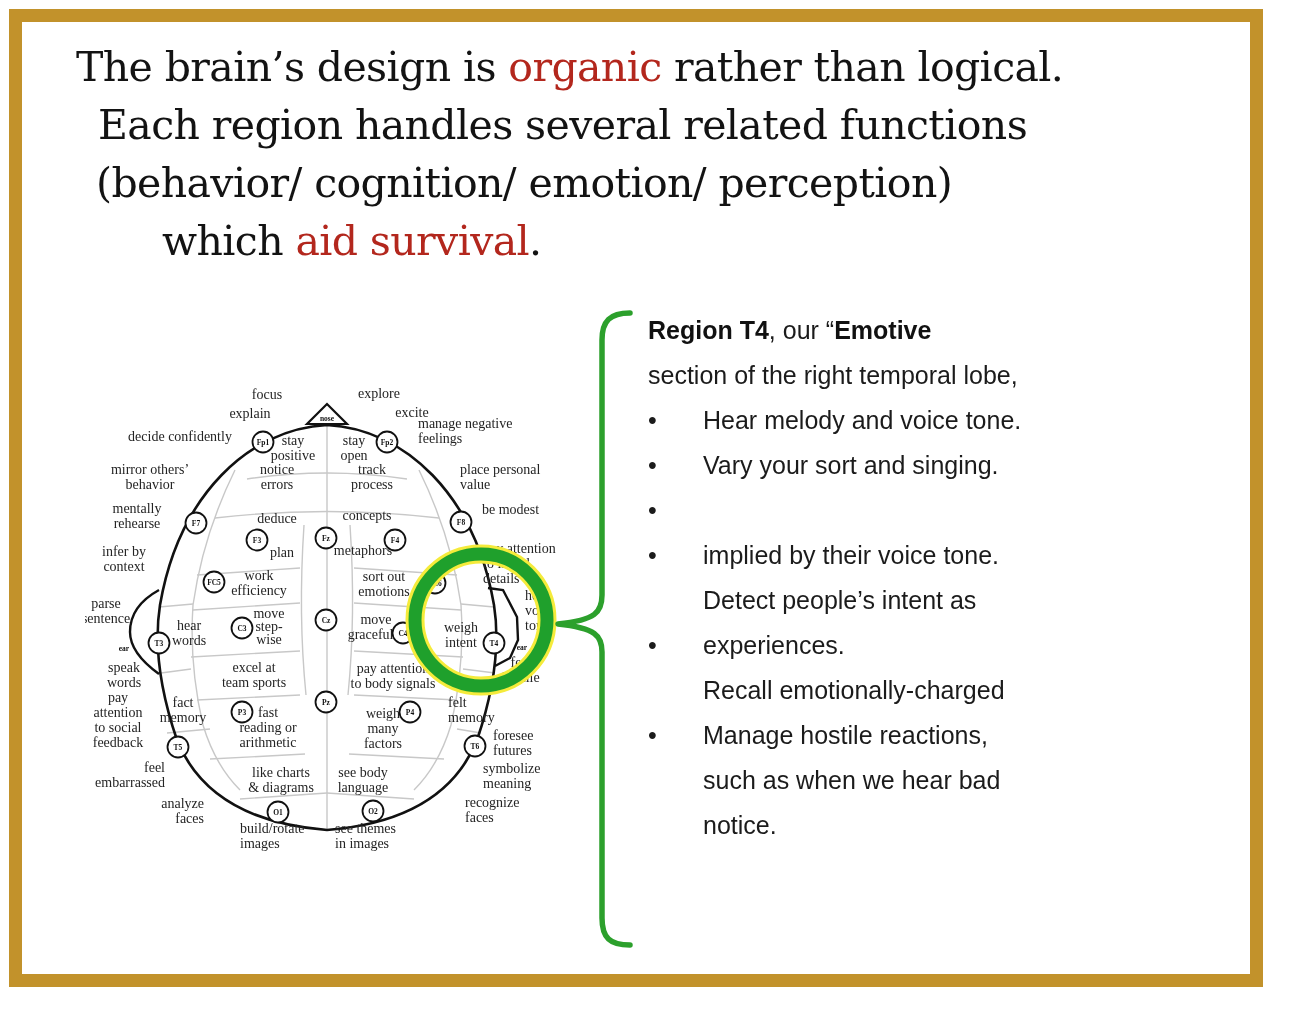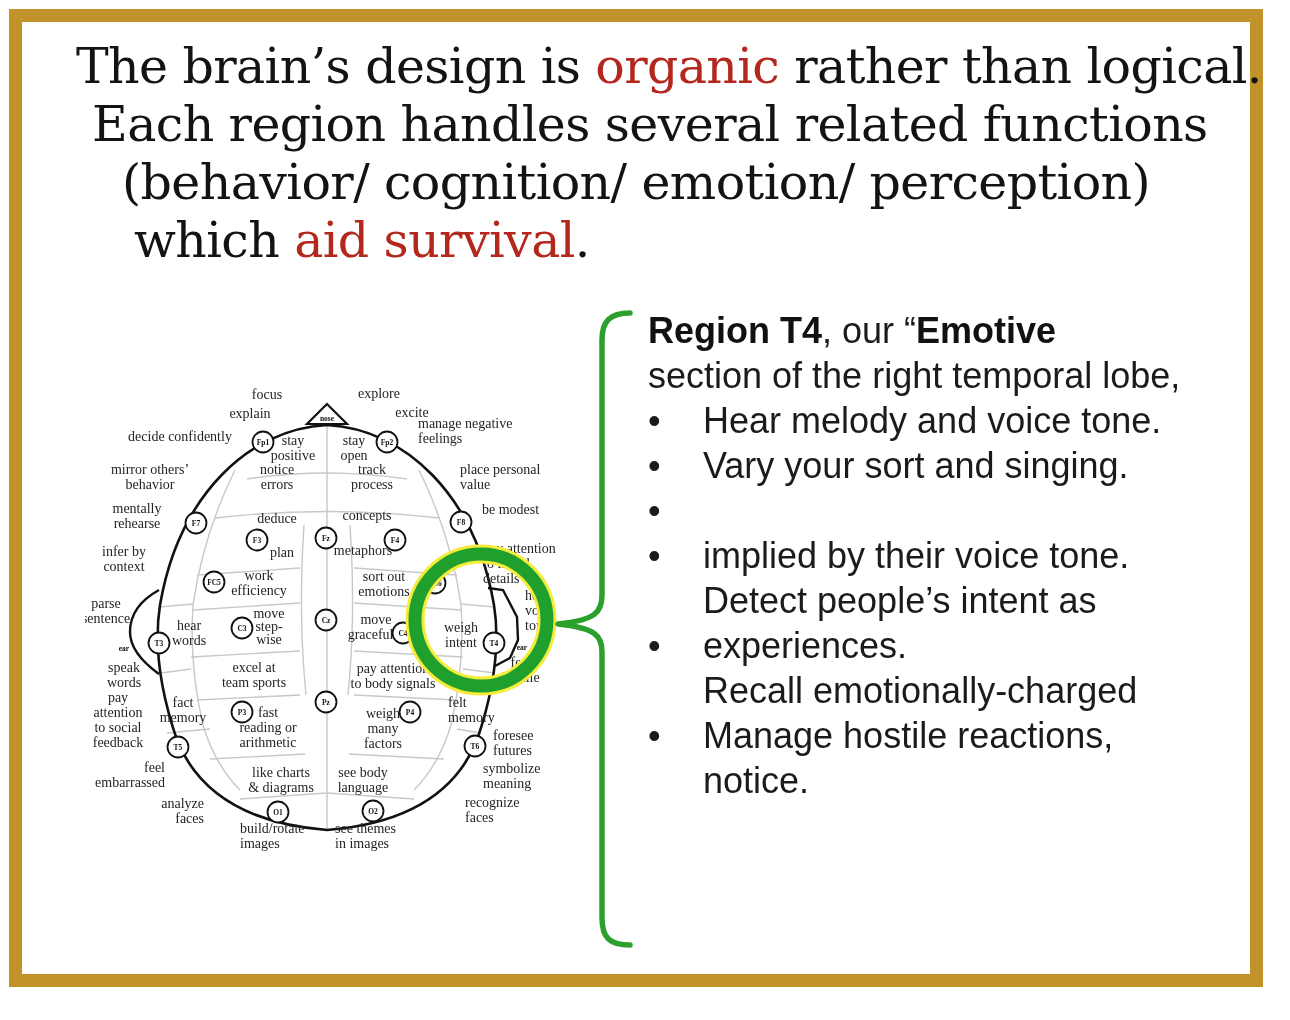--- a/index.html
+++ b/index.html
@@ -2,31 +2,31 @@
 <html><head>
 <meta charset="utf-8">
 <style>
   html,body{margin:0;padding:0}
   body{width:1290px;height:1020px;background:#fff;position:relative;overflow:hidden;
        font-family:"Liberation Sans",sans-serif}
   .frame{position:absolute;left:9px;top:9px;width:1254px;height:978px;
          border:13px solid #C2922B;box-sizing:border-box}
   
   .title{position:absolute;left:70px;top:38px;width:1175px;
-         font-family:"DejaVu Serif",serif;font-size:49px;line-height:58px;
+         font-family:"DejaVu Serif",serif;font-size:41px;line-height:58px;
          color:#131313;letter-spacing:-0.6px;font-weight:500}
   .tline{white-space:nowrap}
   .tline:nth-child(1){margin-left:6px}
-  .tline:nth-child(2){margin-left:22px}
-  .tline:nth-child(3){margin-left:52px}
-  .tline:nth-child(4){margin-left:64px}
+  .tline:nth-child(2){margin-left:28px}
+  .tline:nth-child(3){margin-left:26px}
+  .tline:nth-child(4){margin-left:92px}
   .accent{}
   
   .callout{position:absolute;left:648px;top:308px;width:615px;
-           font-size:36px;line-height:45px;color:#1b1b1b}
+           font-size:25px;line-height:45px;color:#1b1b1b}
   .iline{white-space:nowrap}
   .callout .b{font-weight:bold;color:#111}
   .bullet{display:flex}
   .mark{flex:0 0 55px;width:55px}
   .bline{white-space:nowrap}
   
   .diagram{position:absolute;left:85px;top:385px}
   .brace{position:absolute;left:540px;top:300px}
   svg text{font-family:"Liberation Serif",serif;fill:#242424}
   .lbl{font-size:14px}
@@ -256,17 +256,18 @@
         <span class="mark">•</span>
         <div>
           <div class="bline">experiences.</div>
           <div class="bline">Recall emotionally-charged</div>
         </div>
       </div>
       <div class="bullet">
         <span class="mark">•</span>
         <div>
           <div class="bline">Manage hostile reactions,</div>
+          <div class="bline">such as when we hear bad</div>
           <div class="bline">notice.</div>
         </div>
       </div>
     </div>
 </div>
 
 </body></html>

